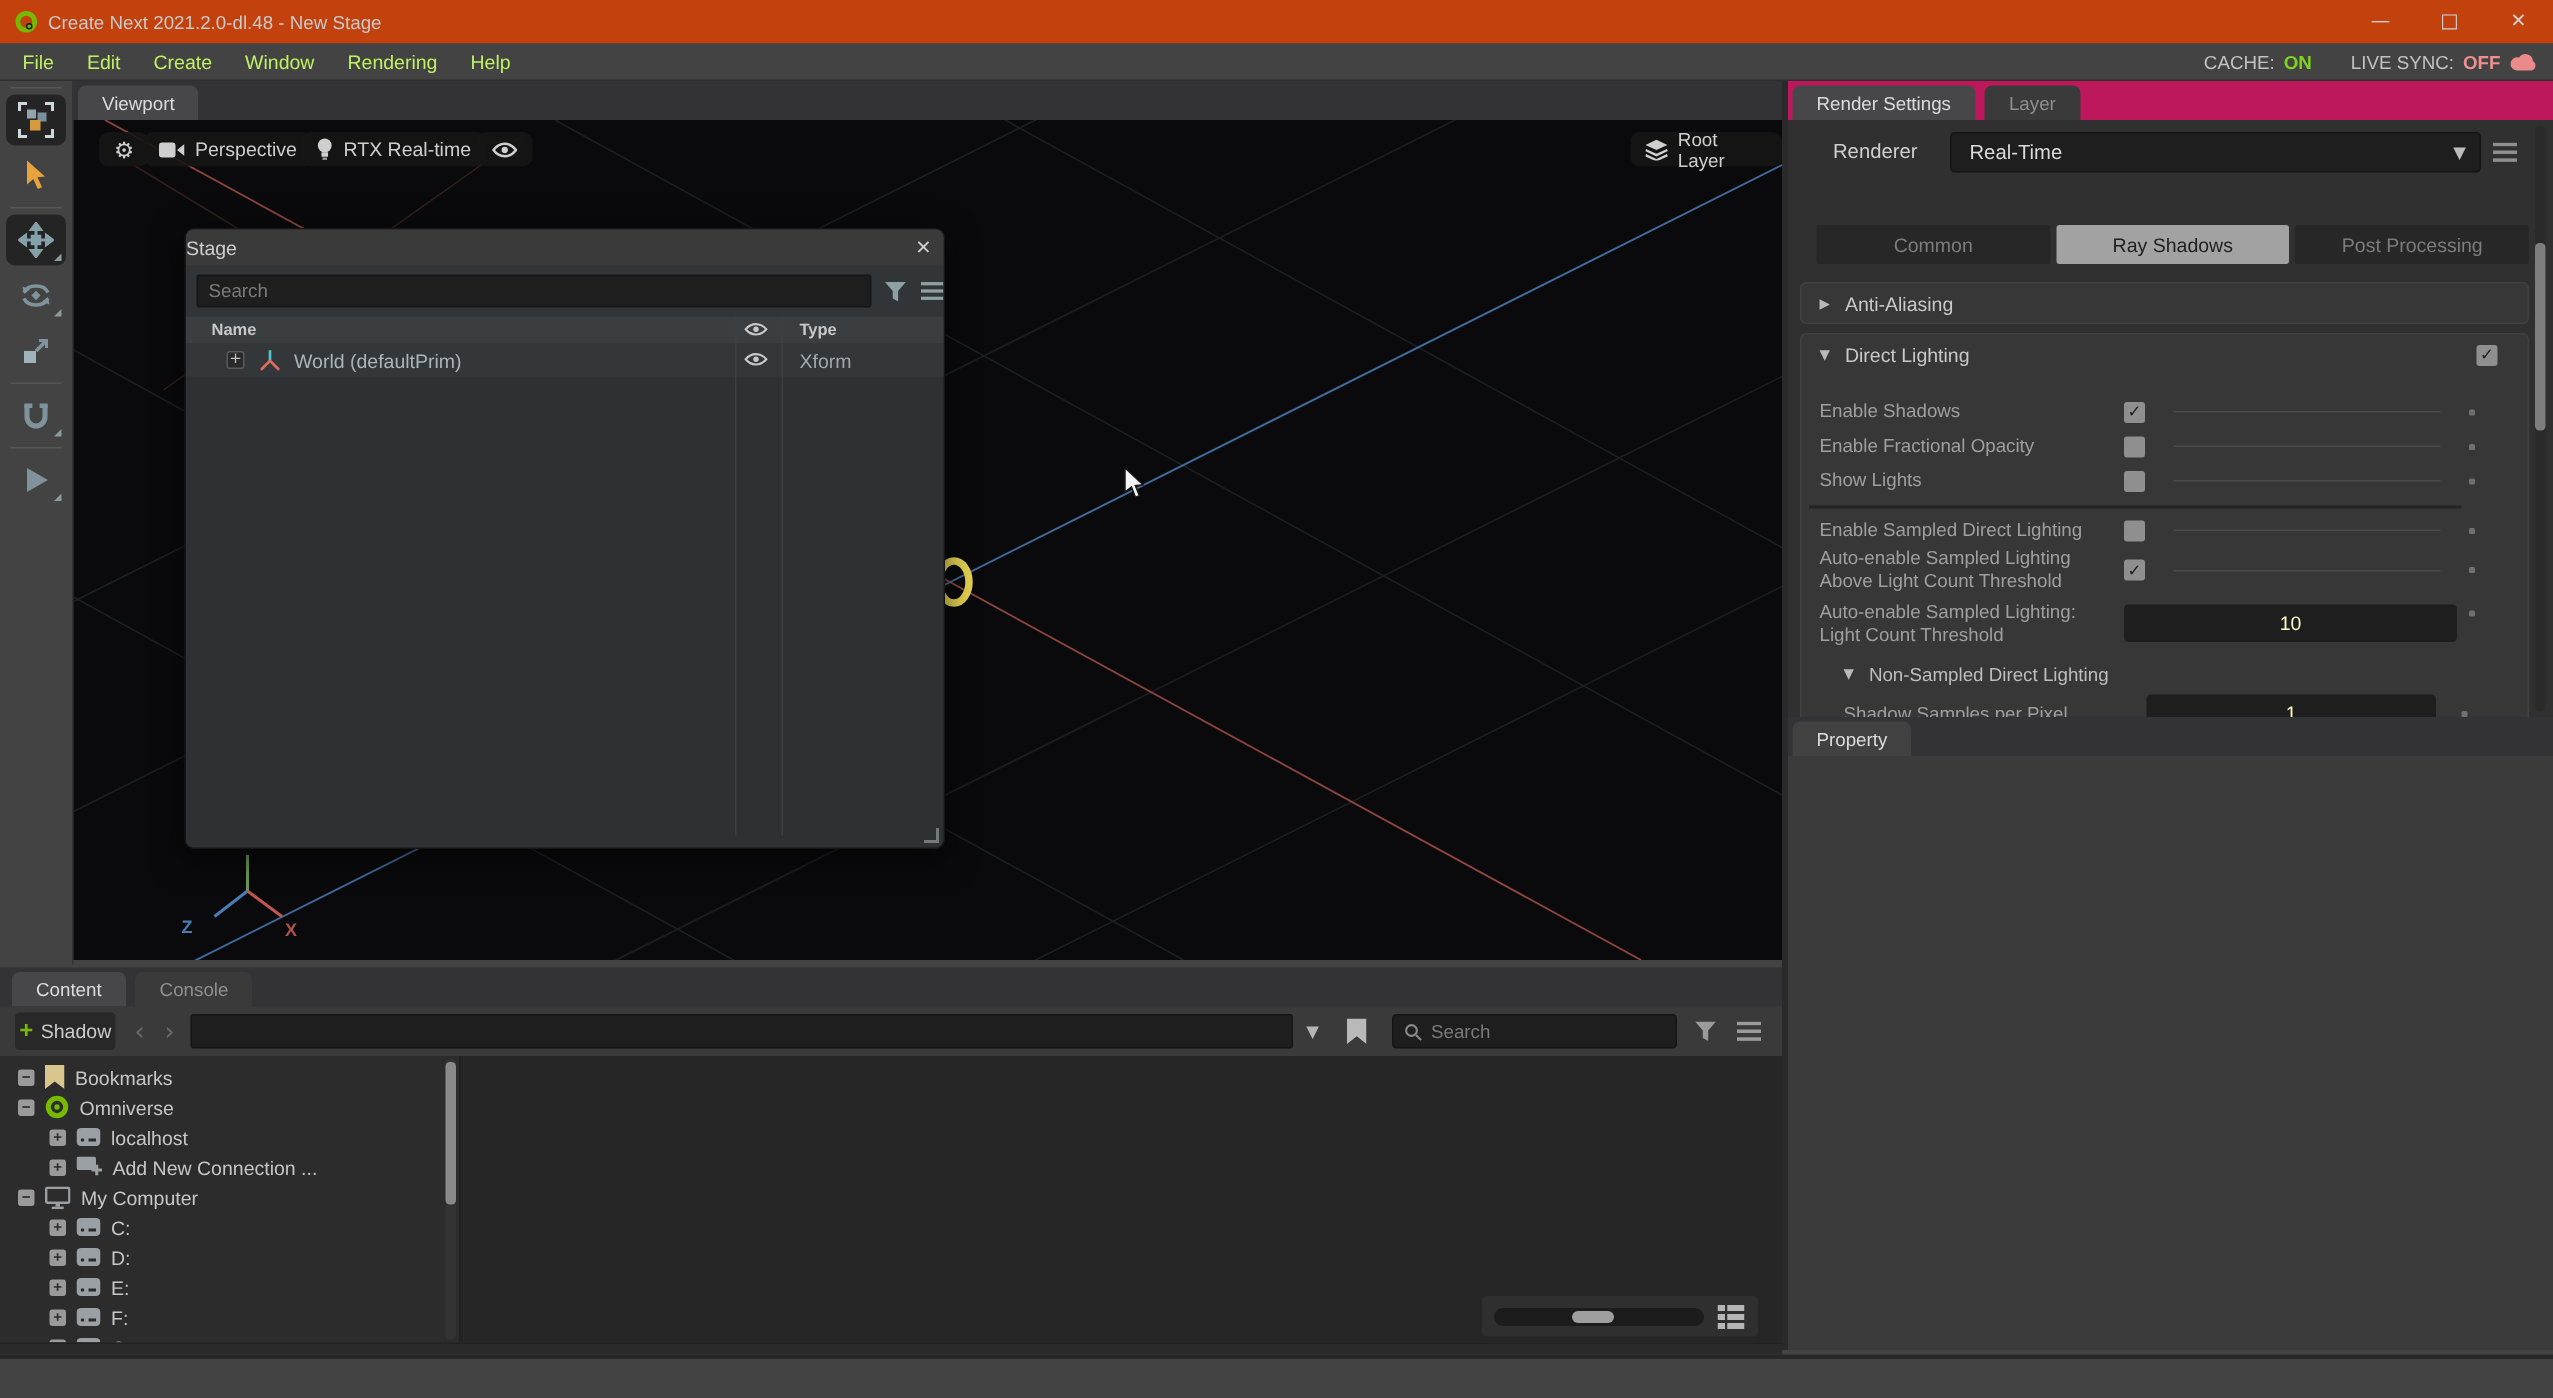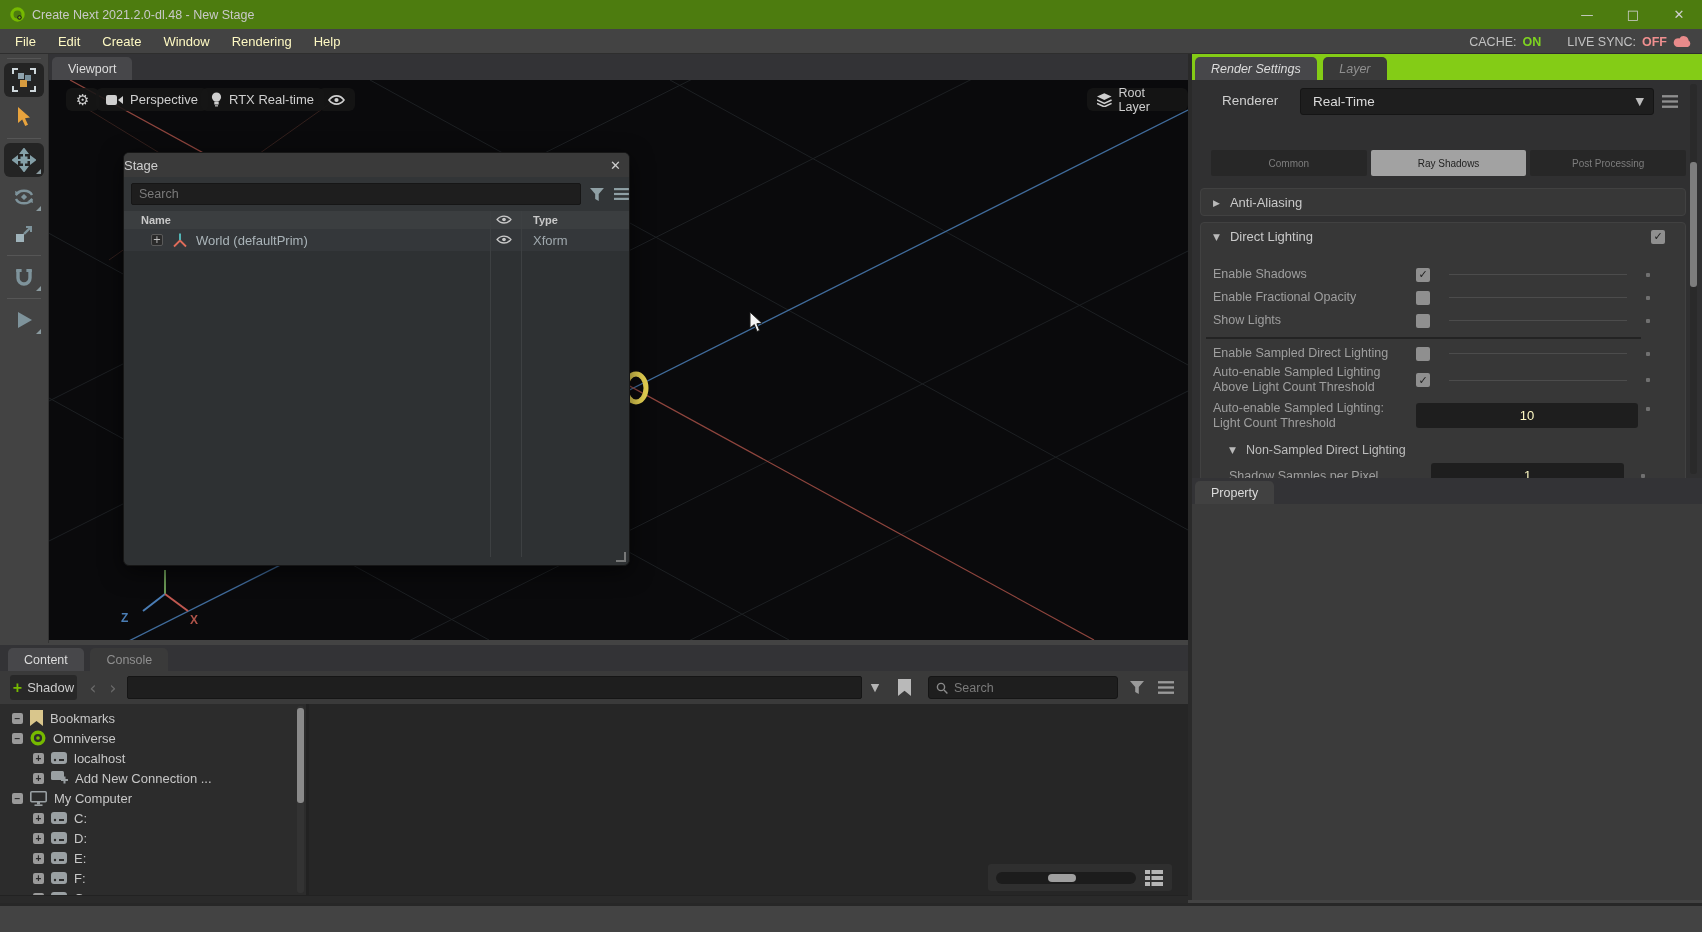--- a/index.html
+++ b/index.html
@@ -3,28 +3,28 @@
 <meta charset="utf-8">
 <style>
   * { margin:0; padding:0; box-sizing:border-box; }
   html,body { background:#2b2b2b; }
   body { font-family:"Liberation Sans","DejaVu Sans",sans-serif; font-size:13px; color:#cccccc; }
   #app { position:relative; width:1702px; height:932px; background:#434343; overflow:hidden; }
   .abs { position:absolute; }
   .glyph { font-family:"DejaVu Sans",sans-serif; font-style:normal; }
 
   
-  .titlebar { left:0; top:0; width:1702px; height:29px; background:#4d7c0f; display:flex; align-items:center; }
+  .titlebar { left:0; top:0; width:1702px; height:29px; background:#c2410c; display:flex; align-items:center; }
   .titlebar .title { color:#c9c9c9; font-size:12.5px; margin-left:9px; }
   .win-controls { position:absolute; right:0; top:0; height:29px; display:flex; }
   .win-btn { width:46px; height:29px; display:flex; align-items:center; justify-content:center; color:#d0d0d0; font-size:13px; }
 
   
   .menubar { left:0; top:29px; width:1702px; height:25px; background:#434343; border-bottom:1px solid #2e2e2e; display:flex; align-items:center; }
-  .menu-item { padding:0 11px; color:#fef9c3; font-size:13px; }
+  .menu-item { padding:0 11px; color:#bef264; font-size:13px; }
   .menu-status { position:absolute; right:10px; top:0; height:25px; display:flex; align-items:center; gap:6px; font-size:12.5px; }
   .st-label { color:#c2c2c2; }
   .st-on  { color:var(--c-cache-on,#7ed321); font-weight:bold; }
   .st-off { color:var(--c-sync-off,#ef8f8f); font-weight:bold; }
 
   
   .left-rail { left:0; top:54px; width:49px; height:589px; background:#434343; border-right:1px solid #333; }
   .rail-div { width:34px; height:1px; background:#565656; margin:4px auto; }
   .rail-btn { width:40px; height:34px; margin:3px auto; display:flex; align-items:center; justify-content:center; border-radius:6px; position:relative; }
   .rail-btn.darkbg { background:#242424; }
@@ -46,28 +46,28 @@
   .stage-search { margin-left:7px; width:453px; height:22px; background:#1e1e1e; border:1px solid #161616; border-radius:2px; color:#cfcfcf; font-size:12.5px; padding:0 7px; outline:none; }
   .stage-search::placeholder, .cb-search::placeholder { color:#7a7a7a; }
   .stage-header { height:18px; background:#3b3e40; display:flex; align-items:center; font-size:11px; font-weight:bold; color:#c8c8c8; position:relative; }
   .stage-row { height:22px; background:#34373a; display:flex; align-items:center; position:relative; font-size:13px; }
   .stage-colsep { position:absolute; top:58px; bottom:8px; width:1px; background:#3d4042; }
   .exp-dark { width:12px; height:12px; background:#2a2a2a; border:1px solid #5a5a5a; border-radius:2px; color:#c0c0c0; font-size:10px; line-height:10px; display:flex; align-items:center; justify-content:center; }
   .grip { position:absolute; right:3px; bottom:3px; width:10px; height:10px; border-right:2px solid #8a8a8a; border-bottom:2px solid #8a8a8a; opacity:.8; }
 
   
   .right-panel { left:1192px; top:54px; width:510px; height:846px; background:#303031; }
-  .rp-tabbar { height:26px; background:#84cc16;font-style:italic; }
+  .rp-tabbar { height:26px; background:#be185d; }
   .rs-body { position:absolute; top:26px; left:0; width:510px; height:398px; background:#303031; }
   .renderer-row { position:absolute; top:8px; left:0; width:510px; height:28px; }
   .renderer-label { position:absolute; left:30px; top:5px; font-size:13.5px; color:#cfcfcf; }
   .dropdown { position:absolute; left:108px; top:0; width:354px; height:27px; background:#1e1e1e; border:1px solid #151515; border-radius:3px; display:flex; align-items:center; color:#dadada; font-size:13.5px; padding-left:12px; }
   .dropdown .dd-arrow { position:absolute; right:9px; color:#bdbdbd; font-size:11px; }
   .mode-row { position:absolute; top:70px; left:19px; width:475px; height:26px; display:flex; gap:4px; }
-  .mode-btn { flex:1; background:#272727; color:#7d7d7d; font-size:10px; display:flex; align-items:center; justify-content:center; border-radius:2px; }
+  .mode-btn { flex:1; background:#272727; color:#7d7d7d; font-size:13px; display:flex; align-items:center; justify-content:center; border-radius:2px; }
   .mode-btn.active { background:#a2a2a2; color:#1f1f1f; }
   .section { position:absolute; left:8px; width:486px; background:#373737; border:1px solid #414141; border-radius:4px; }
   .sec-head { height:27px; display:flex; align-items:center; gap:10px; padding-left:12px; color:#c9c9c9; font-size:13px; position:relative; }
   .tri { color:#b9b9b9; font-size:9px; }
   .rs-row { position:absolute; left:0; width:100%; display:flex; align-items:center; }
   .rs-label { margin-left:12px; color:#9f9f9f; font-size:12.5px; line-height:15px; }
   .rs-label.indent { margin-left:28px; }
   .cb { position:absolute; width:14px; height:14px; background:#8f8f8f; border-radius:2px; display:flex; align-items:center; justify-content:center; }
   .cb i { font-size:11px; color:#1d1d1d; visibility:hidden; font-style:normal; }
   .cb.checked i { visibility:visible; }

